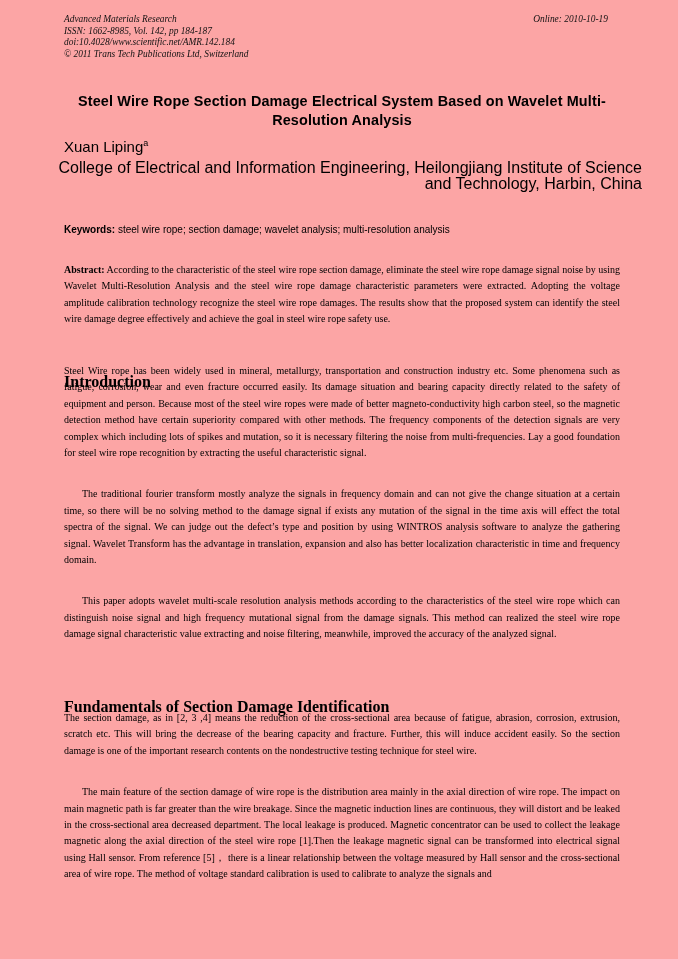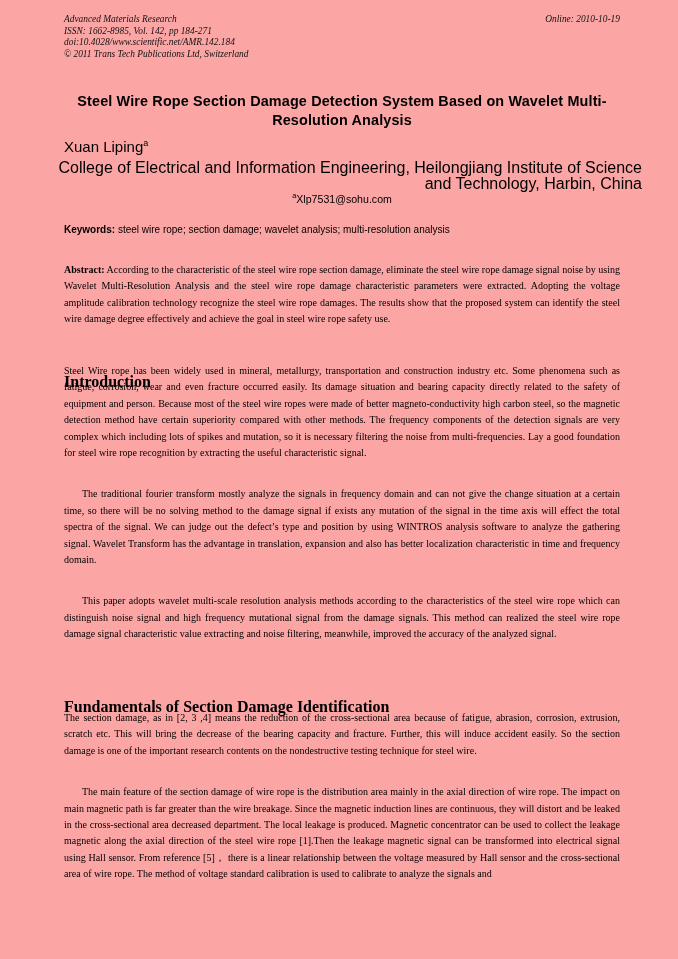--- a/index.html
+++ b/index.html
@@ -34,21 +34,21 @@
     font-size: 9.4px;
     line-height: 11.6px;
     color: #111;
   }
   .journal-header .hdr-row {
     position: relative;
     white-space: nowrap;
   }
   .journal-header .online-date {
     position: absolute;
-    right: 0;
+    right: 12px;
     top: 0;
     font-style: italic;
   }
 
   
   .paper-title {
     position: absolute;
     top: 82px;
     left: 64px;
     width: 556px;
@@ -169,36 +169,33 @@
 </head>
 <body>
 
 <div class="page">
 
   <div class="journal-header">
     <div class="hdr-row">
       <span>Advanced Materials Research</span>
       <span class="online-date">Online: 2010-10-19</span>
     </div>
-    <div class="hdr-row">ISSN: 1662-8985, Vol. 142, pp 184-271</div>
+    <div class="hdr-row">ISSN: 1662-8985, Vol. 142, pp 184-187</div>
     <div class="hdr-row">doi:10.4028/www.scientific.net/AMR.142.184</div>
     <div class="hdr-row">© 2011 Trans Tech Publications Ltd, Switzerland</div>
   </div>
 
-  <h1 class="paper-title">Steel Wire Rope Section Damage Detection System Based on Wavelet Multi-Resolution Analysis</h1>
+  <h1 class="paper-title">Steel Wire Rope Section Damage Electrical System Based on Wavelet Multi-Resolution Analysis</h1>
 
   <div class="author-name">
     <span>Xuan  Liping</span><sup>a</sup>
   </div>
 
   <div class="affiliation">College of Electrical and Information Engineering, Heilongjiang Institute of Science and Technology, Harbin, China</div>
 
-  <div class="email-line">
-    <sup>a</sup><span>Xlp7531@sohu.com</span>
-  </div>
 
   <div class="keywords">
     <span class="kw-label">Keywords:</span><span> steel wire rope; section damage; wavelet analysis; multi-resolution analysis</span>
   </div>
 
   <div class="body-block abstract">
     <p class="para"><span class="abs-label">Abstract:</span><span> According to the characteristic of the steel wire rope section damage, eliminate the steel wire rope damage signal noise by using Wavelet Multi-Resolution Analysis and the steel wire rope damage characteristic parameters were extracted. Adopting the voltage amplitude calibration technology recognize the steel wire rope damages. The results show that the proposed system can identify the steel wire damage degree effectively and achieve the goal in steel wire rope safety use.</span></p>
   </div>
 
   <h2 class="section-heading sec-intro">Introduction</h2>

